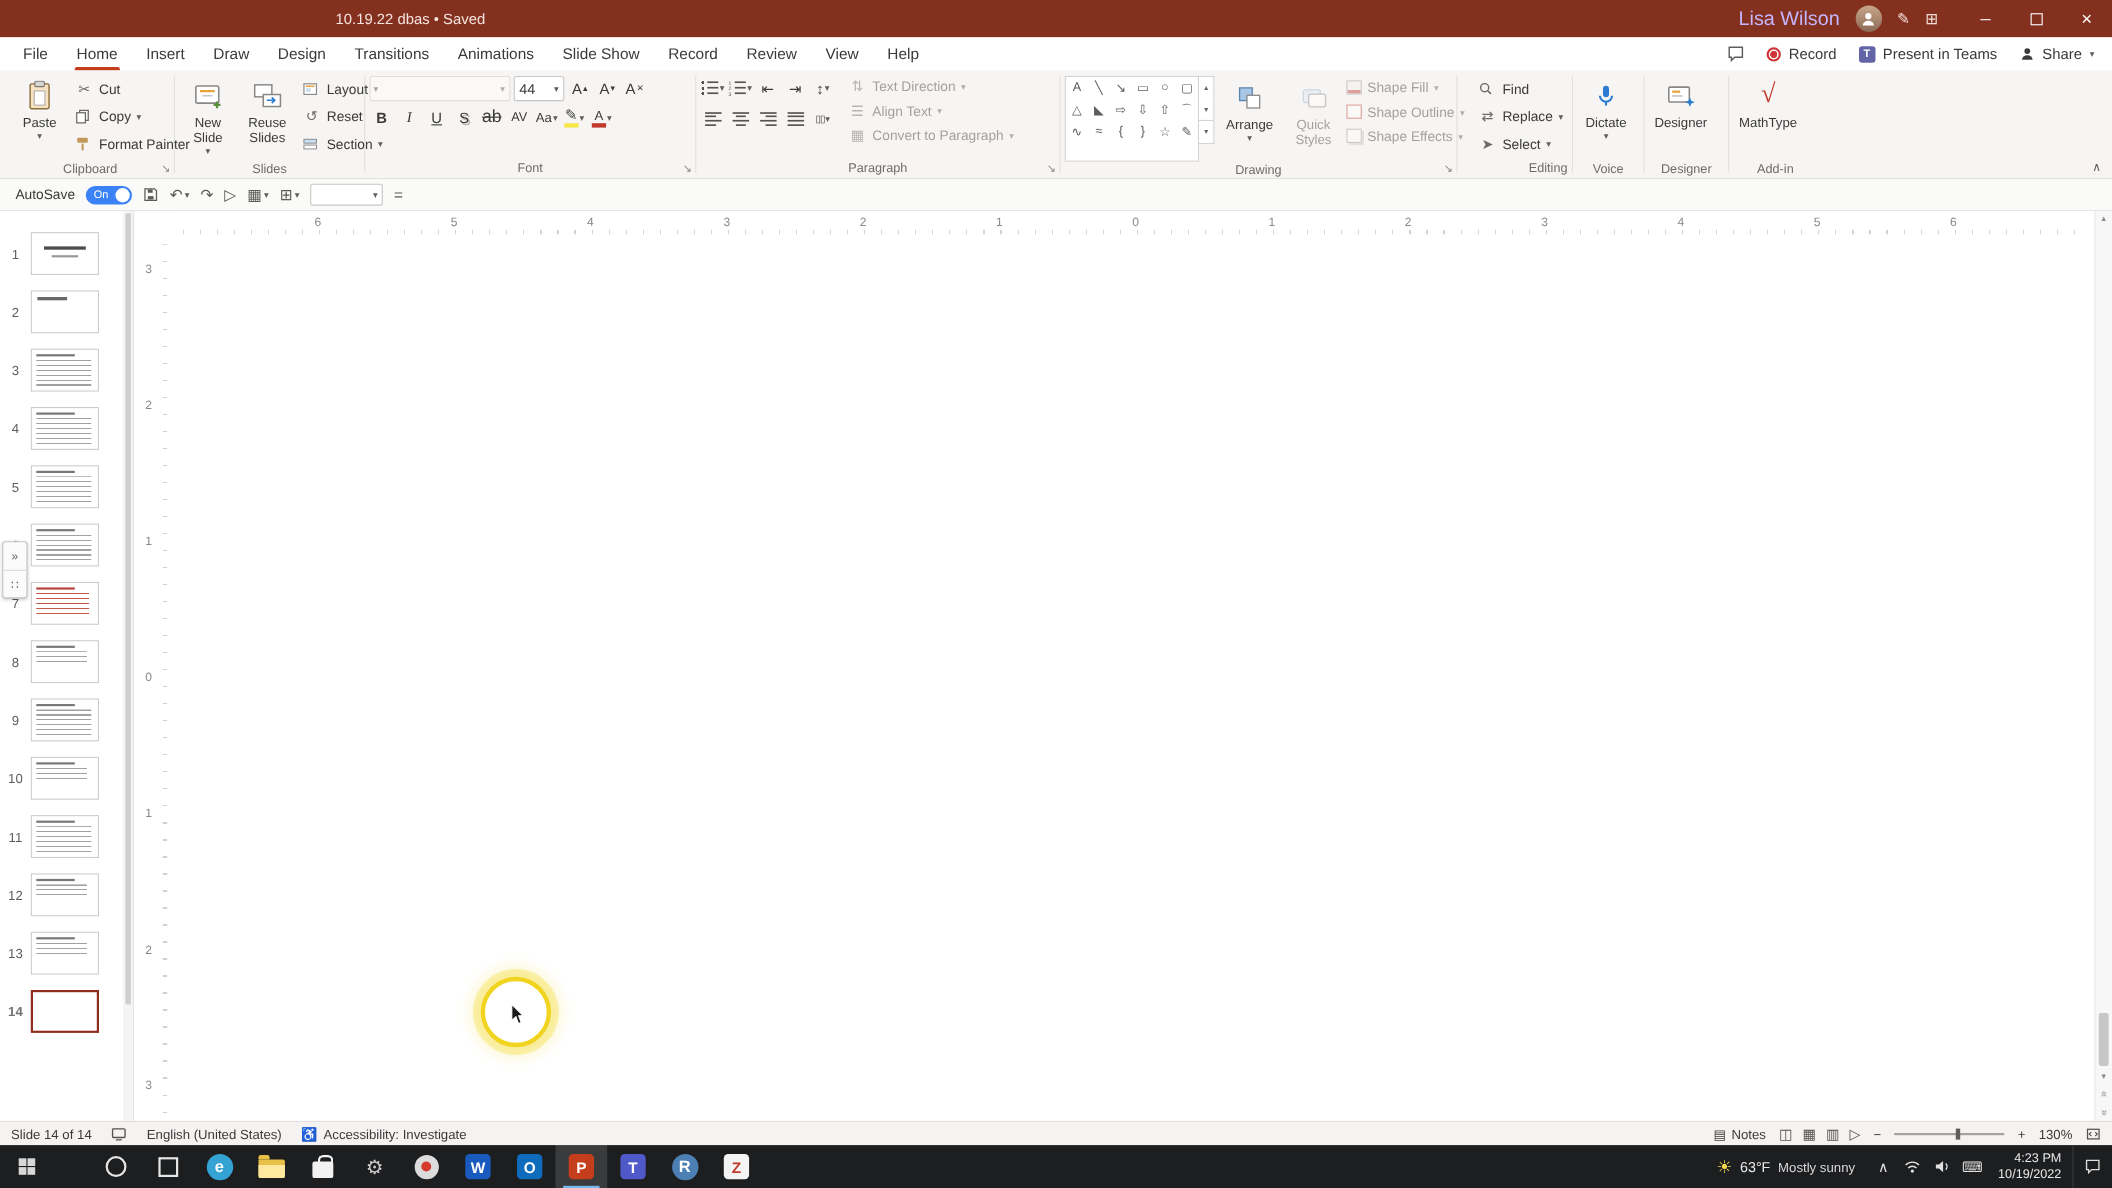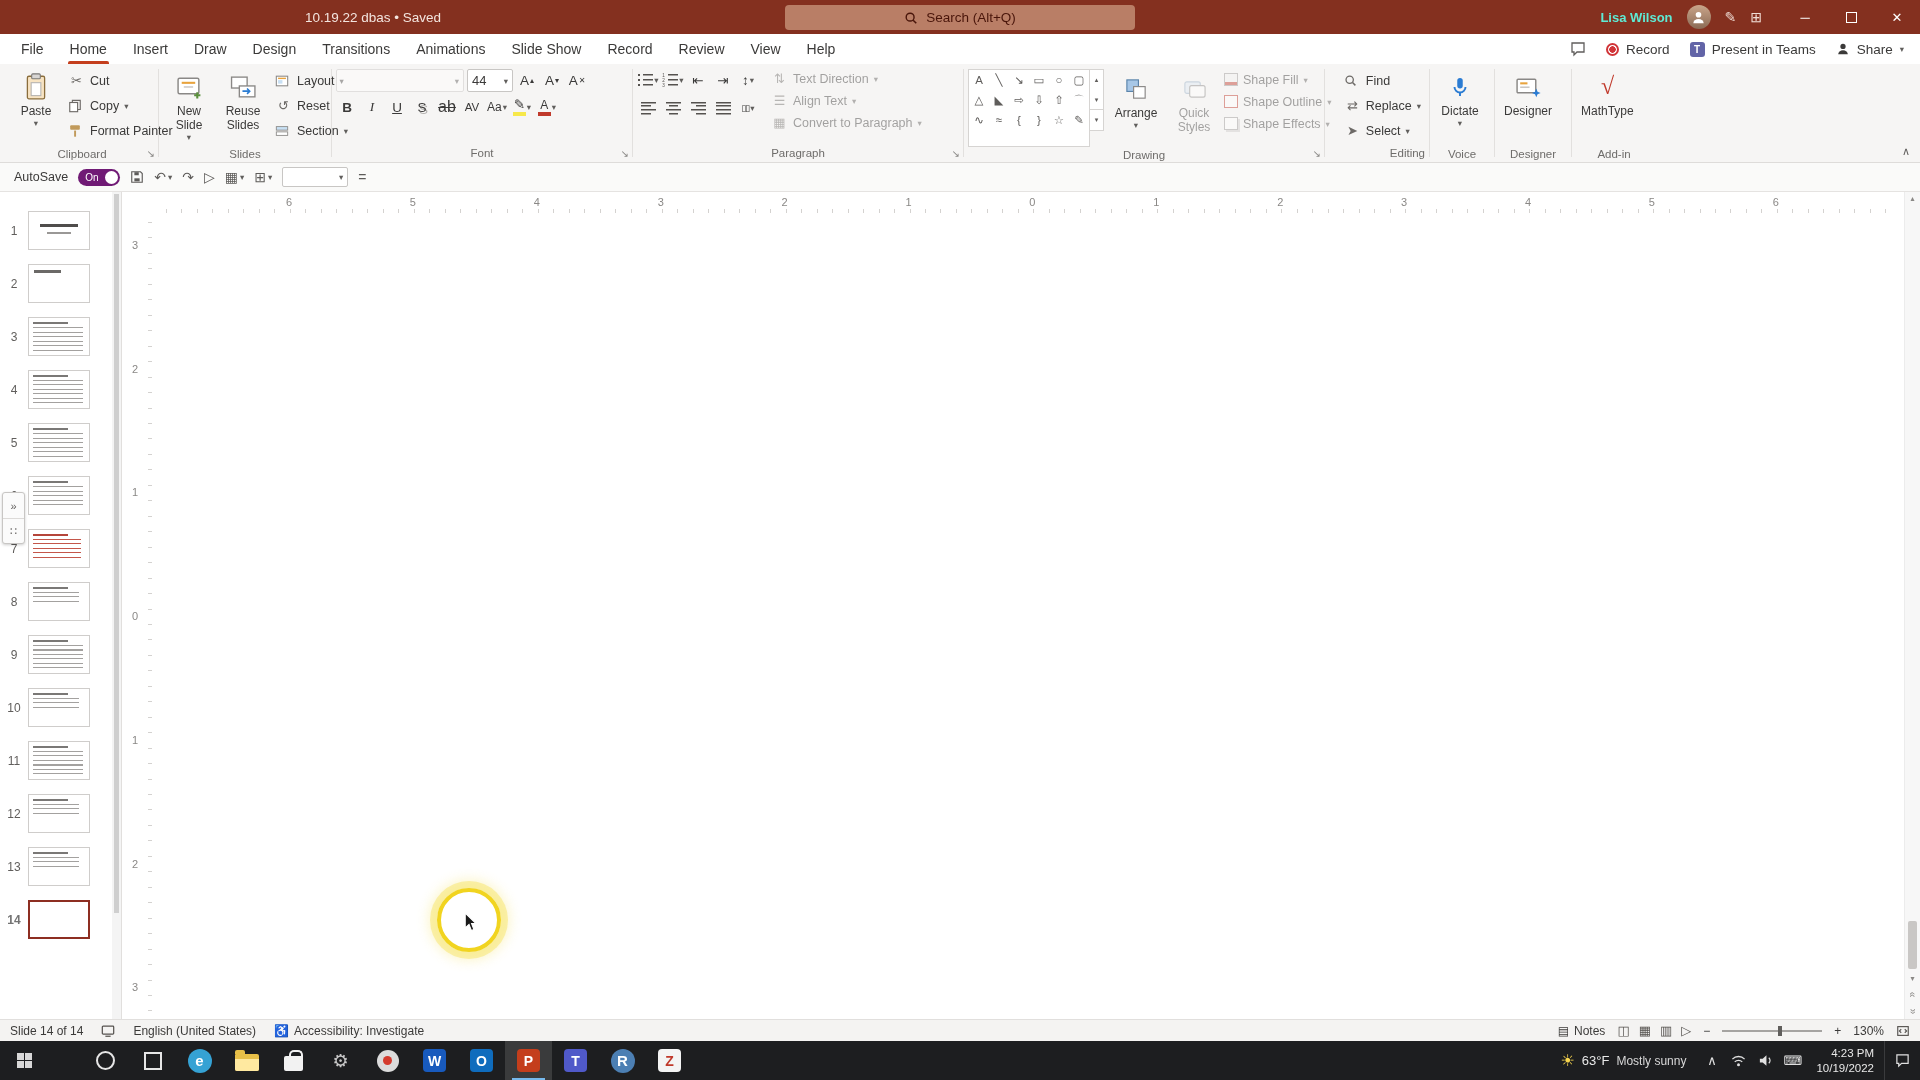--- a/index.html
+++ b/index.html
@@ -6,21 +6,21 @@
 html,body{width:1920px;height:1080px;overflow:hidden;}
 body{font-family:"Liberation Sans",sans-serif;cursor:default;}
 .screen{position:relative;width:1920px;height:1080px;background:#fff;overflow:hidden;}
 svg.ic{display:block;}
 
 
 .titlebar{position:absolute;top:0;left:0;right:0;height:34px;background:#84301f;color:#fff;}
 .doc-title{position:absolute;left:305px;top:0;height:34px;display:flex;align-items:center;font-size:13.5px;color:#f3e4de;}
 .tb-search{position:absolute;left:785px;top:5px;width:350px;height:25px;background:#b97e66;border-radius:4px;display:flex;align-items:center;justify-content:center;gap:8px;color:#49150a;font-size:13.5px;}
 .tb-right{position:absolute;right:0;top:0;height:34px;display:flex;align-items:center;gap:14px;}
-.tb-user{font-size:13px;color:#5eead4;font-weight:bold;}
+.tb-user{font-size:18px;color:#c4b5fd;}
 .tb-avatar{width:24px;height:24px;border-radius:50%;background:linear-gradient(#caa58a,#8a6a55);display:flex;align-items:center;justify-content:center;color:#fff;overflow:hidden;}
 .tb-mode{font-size:14px;color:#f0ddd5;}
 .winbtns{display:flex;margin-left:6px;}
 .win-btn{width:46px;height:34px;display:flex;align-items:center;justify-content:center;font-size:13px;color:#fff;}
 .win-btn .box{width:11px;height:11px;border:1px solid #fff;}
 
 
 .tabsrow{position:absolute;top:34px;left:0;right:0;height:30px;background:#fff;display:flex;align-items:stretch;}
 #ribbon-tabs{display:flex;padding-left:8px;}
 .rtab{padding:0 13px;display:flex;align-items:center;font-size:14px;color:#3b3a39;position:relative;}
@@ -90,21 +90,21 @@
 .shape-scroll span{flex:1;display:flex;align-items:center;justify-content:center;font-size:7px;color:#605e5c;}
 .fillcol{display:flex;flex-direction:column;gap:3px;padding-top:1px;}
 .fill-ic{width:14px;height:13px;border:1px solid #9a9896;background:linear-gradient(#f3f2f1 0 8px,#c0392b 8px);flex:none;}
 .outline-ic{width:14px;height:13px;border:1px solid #c0392b;background:#fff;flex:none;}
 .effects-ic{width:14px;height:13px;border:1px solid #9a9896;background:#fff;box-shadow:2px 2px 0 #cfcdcb;flex:none;}
 .mathtype{font-family:"Liberation Serif",serif;font-weight:bold;font-style:italic;color:#c0392b;font-size:24px;}
 .ribbon-collapse{position:absolute;right:10px;bottom:4px;font-size:11px;color:#605e5c;}
 
 
 .qatrow{position:absolute;top:163px;left:0;right:0;height:29px;background:#fafaf9;border-bottom:1px solid #e5e3e1;display:flex;align-items:center;gap:10px;padding:0 14px;font-size:12.5px;color:#3b3a39;}
-.autosave-pill{width:42px;height:17px;border-radius:9px;background:#701a75;color:#fff;font-size:10px;display:flex;align-items:center;padding-left:7px;position:relative;}
+.autosave-pill{width:42px;height:17px;border-radius:9px;background:#3b82f6;color:#fff;font-size:10px;display:flex;align-items:center;padding-left:7px;position:relative;}
 .autosave-pill i{position:absolute;right:2px;top:2px;width:13px;height:13px;border-radius:50%;background:#fff;}
 .qat-ic{display:flex;align-items:center;gap:2px;color:#5d5b59;font-size:14px;}
 .qat-combo{width:66px;height:20px;background:#fff;border:1px solid #c8c6c4;border-radius:2px;display:flex;align-items:center;justify-content:flex-end;padding:0 4px;}
 
 
 .workspace{position:absolute;top:192px;left:0;width:1920px;height:827px;background:#fff;}
 .thumbs{position:absolute;left:0;top:0;width:122px;height:100%;background:#fff;border-right:1px solid #e1dfdd;}
 #thumb-list{padding-top:12px;}
 .thumb-row{height:53px;display:flex;align-items:center;}
 .thumb-num{width:28px;text-align:center;font-size:12px;color:#605e5c;flex:none;}
@@ -270,26 +270,20 @@
         <rect x="3" y="5" width="16" height="12" rx="2" fill="#dfe8f2" stroke="#9ab0c6" stroke-width="1.2"></rect>
         <rect x="8" y="9" width="16" height="12" rx="2" fill="#fff" stroke="#8a8886" stroke-width="1.2"></rect>
       </symbol>
 </defs>
 </svg>
 
 <div class="screen">
 
   <header class="titlebar">
     <div class="doc-title">10.19.22 dbas • Saved</div>
-    <div class="tb-search">
-      <svg class="ic" width="14" height="14">
-          <use href="#i-mag"></use>
-        </svg>
-      <span>Search (Alt+Q)</span>
-    </div>
     <div class="tb-right">
       <span class="tb-user">Lisa Wilson</span>
       <span class="tb-avatar">
           <svg class="ic" width="15" height="15" style="color:#fff">
             <use href="#i-person"></use>
           </svg>
         </span>
       <span class="tb-mode">✎</span>
       <span class="tb-mode">⊞</span>
       <span class="winbtns">

